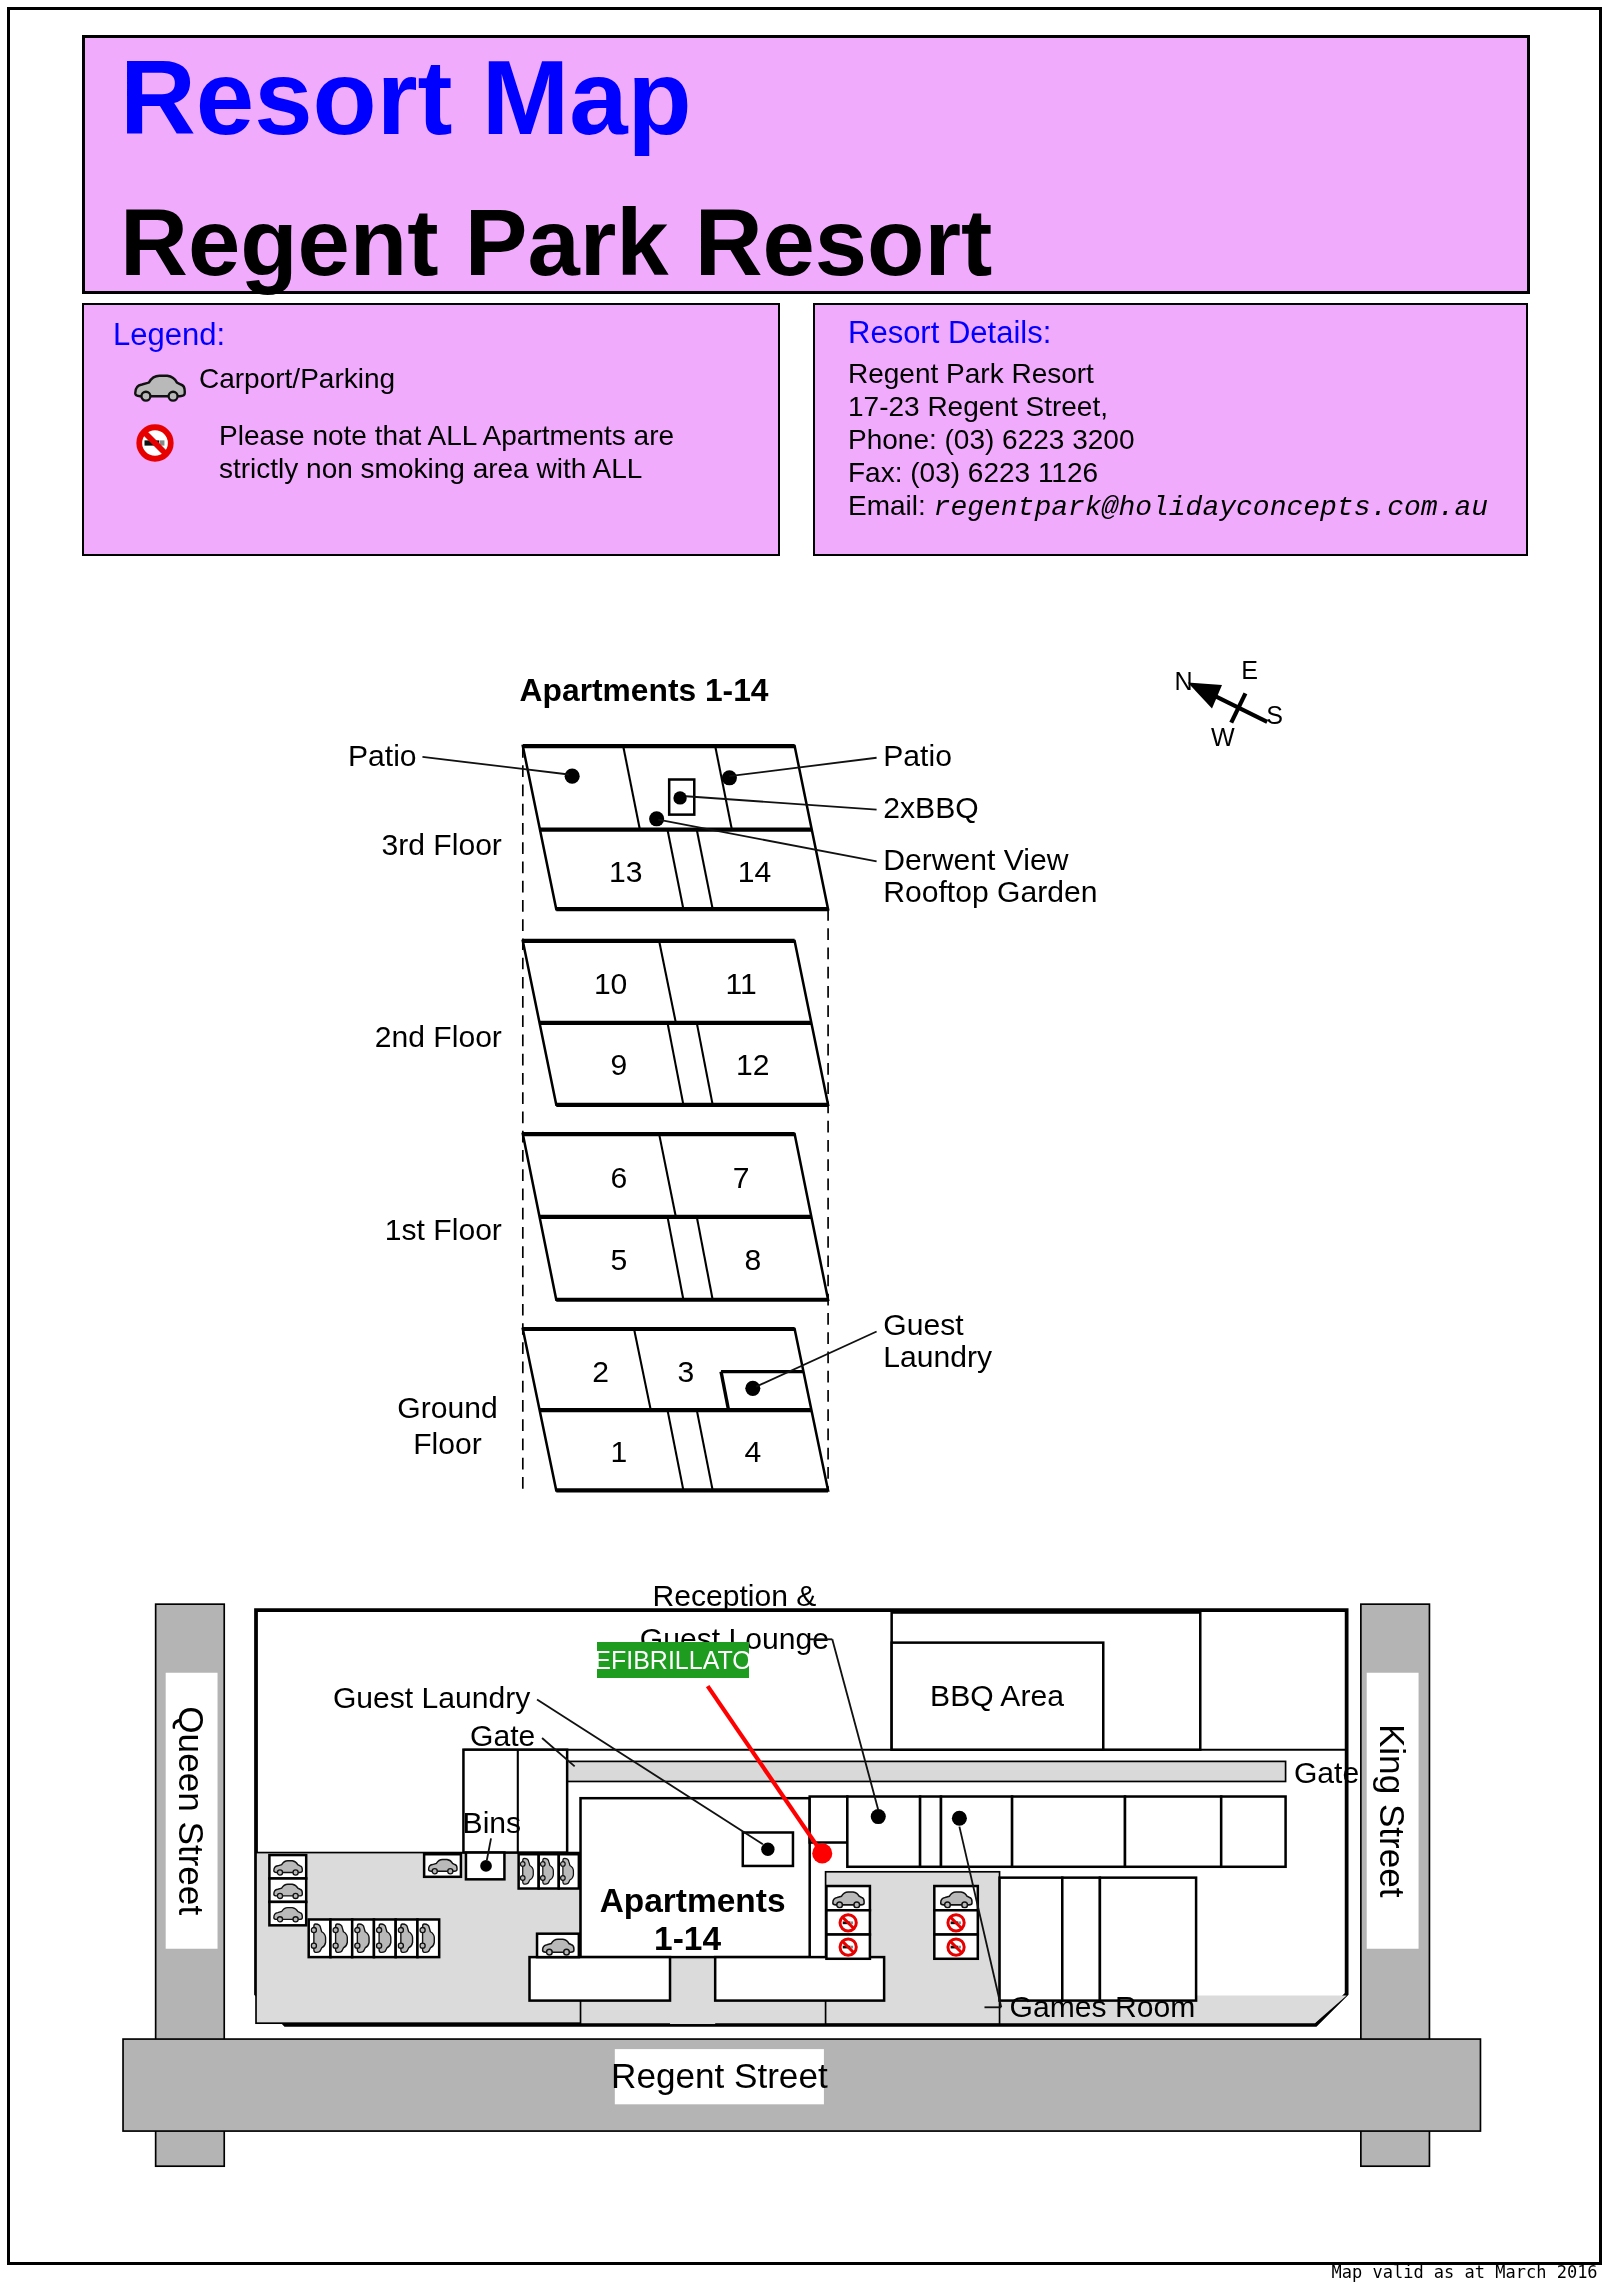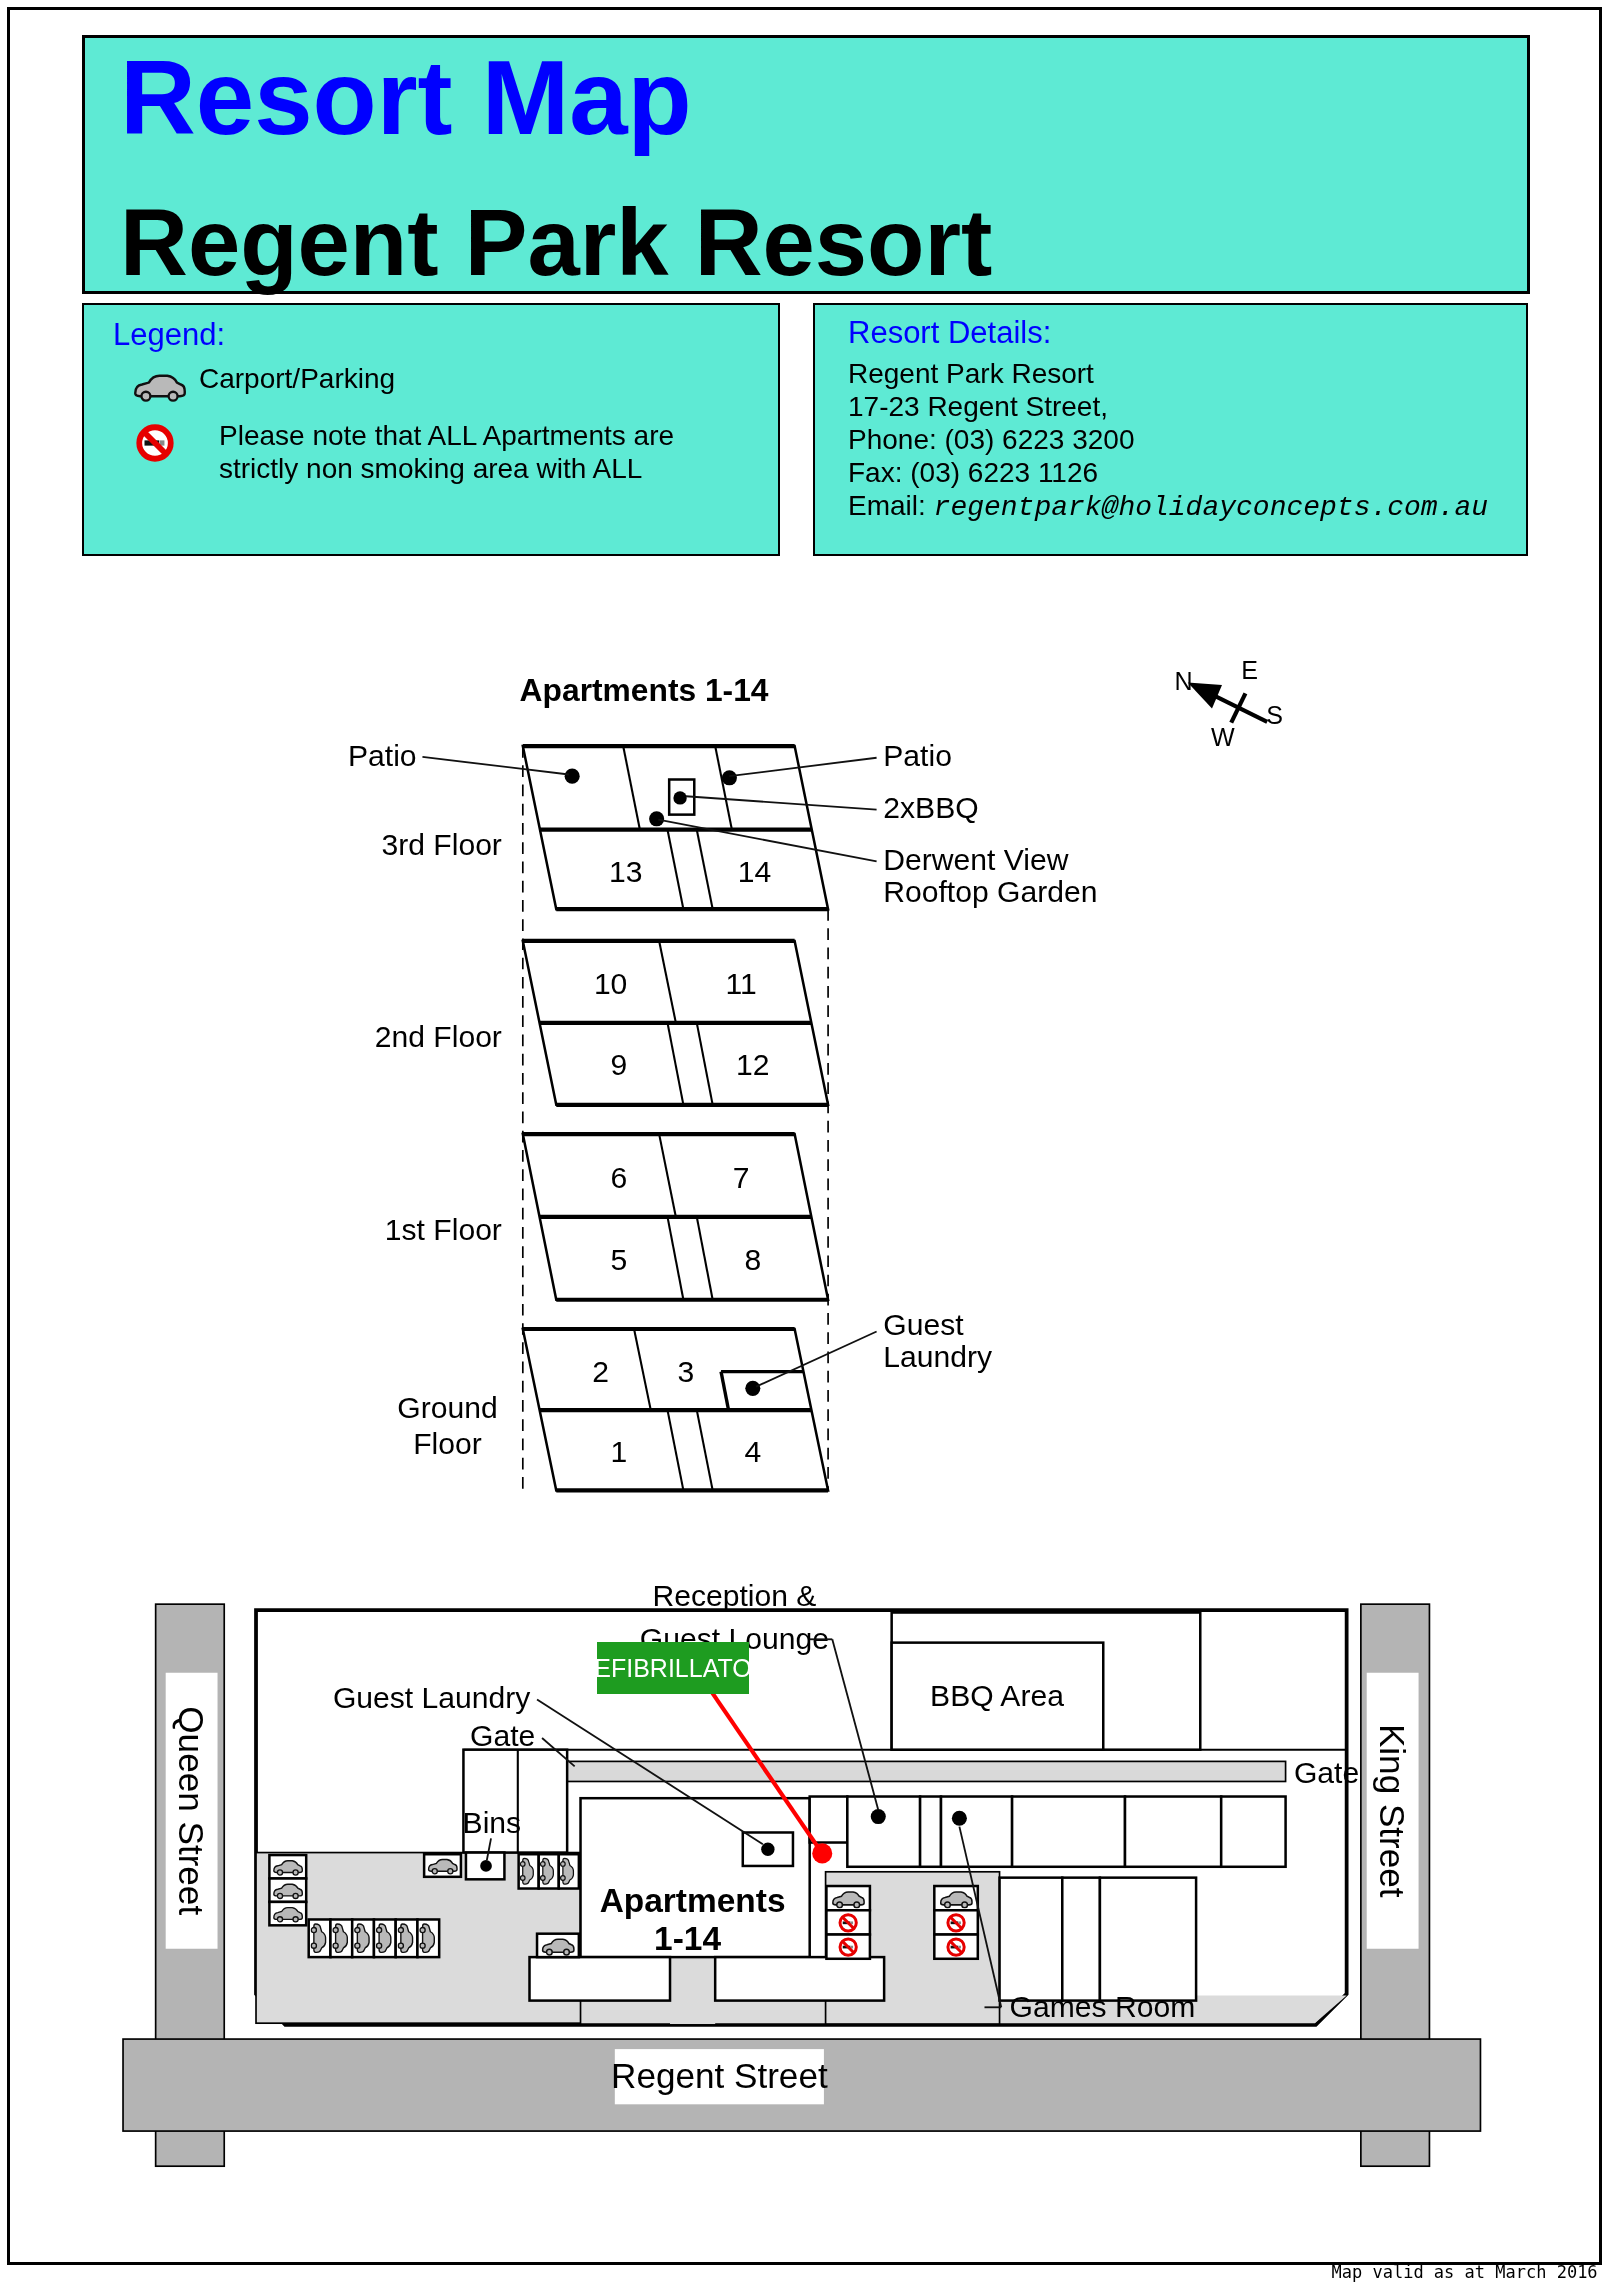--- a/index.html
+++ b/index.html
@@ -1,36 +1,36 @@
 <!DOCTYPE html>
 <html style="font-size:13.4px"><head>
 <meta charset="utf-8">
 <style>
   html,body{margin:0;padding:0;background:#ffffff;}
   .page{position:relative;width:1606px;height:2295px;background:#fff;
         font-family:"Liberation Sans","DejaVu Sans",sans-serif;color:#000;overflow:hidden;}
   .page-border{position:absolute;left:6.7px;top:6.7px;width:1589px;height:2252px;border:3.3px solid #000;}
-  .box{position:absolute;border:2.5px solid #000;background:#5eead4;}
+  .box{position:absolute;border:2.5px solid #000;background:#f0abfc;}
   .title-box{left:82px;top:35px;width:1442px;height:253px;border-width:3.3px;}
   .map-title{position:absolute;left:35px;top:5px;font-size:105px;font-weight:bold;color:#0000ff;line-height:1.05;}
   .resort-name{position:absolute;left:35px;top:156px;font-size:94px;font-weight:bold;color:#000;line-height:1.05;}
   .legend-box{left:82px;top:303px;width:694px;height:249px;}
   .details-box{left:813px;top:303px;width:711px;height:249px;}
   .blue-heading{position:absolute;font-size:31px;font-weight:normal;color:#0000ff;}
   .legend-heading{left:29px;top:11.7px;}
   .legend-row{position:absolute;left:115px;font-size:28px;line-height:33px;}
   .legend-car-icon{position:absolute;left:46px;top:64px;width:59px;height:33px;}
   .legend-ns-icon{position:absolute;left:50px;top:117px;width:42px;height:42px;}
   .carport-line{top:57px;}
   .smoke-note{top:114px;width:535px;margin-left:20px;}
   .details-heading{left:33px;top:10px;}
   .details-lines{position:absolute;left:33px;top:52px;font-size:28px;line-height:33px;}
   .em{font-style:italic;font-family:Liberation Mono, monospace;}
   .gfx{position:absolute;left:0;top:0;}
-  .defib-label{position:absolute;left:597px;top:1642px;width:152px;height:52px;background:#1e9c20;
+  .defib-label{position:absolute;left:597px;top:1642px;width:152px;height:36px;background:#1e9c20;
       color:#fff;font-size:25px;display:flex;align-items:center;justify-content:center;}
   .footer{position:absolute;right:8.4px;top:2262px;font-family:"DejaVu Sans Mono","Liberation Mono",monospace;
       font-size:17px;color:#000;}
   text{font-family:"Liberation Sans","DejaVu Sans",sans-serif;fill:#000;}
   .t36{font-size:36px;} .t40b{font-size:40px;font-weight:bold;}
   .t38b{font-size:38px;font-weight:bold;} .t30{font-size:30px;} .t42{font-size:42px;}
   .thin{stroke:#000;stroke-width:2.5;fill:none;}
   .thick{stroke:#000;stroke-width:5;fill:none;}
   .callout{stroke:#111;stroke-width:2.2;fill:none;}
   .bldg{fill:#fff;stroke:#000;stroke-width:3;}

